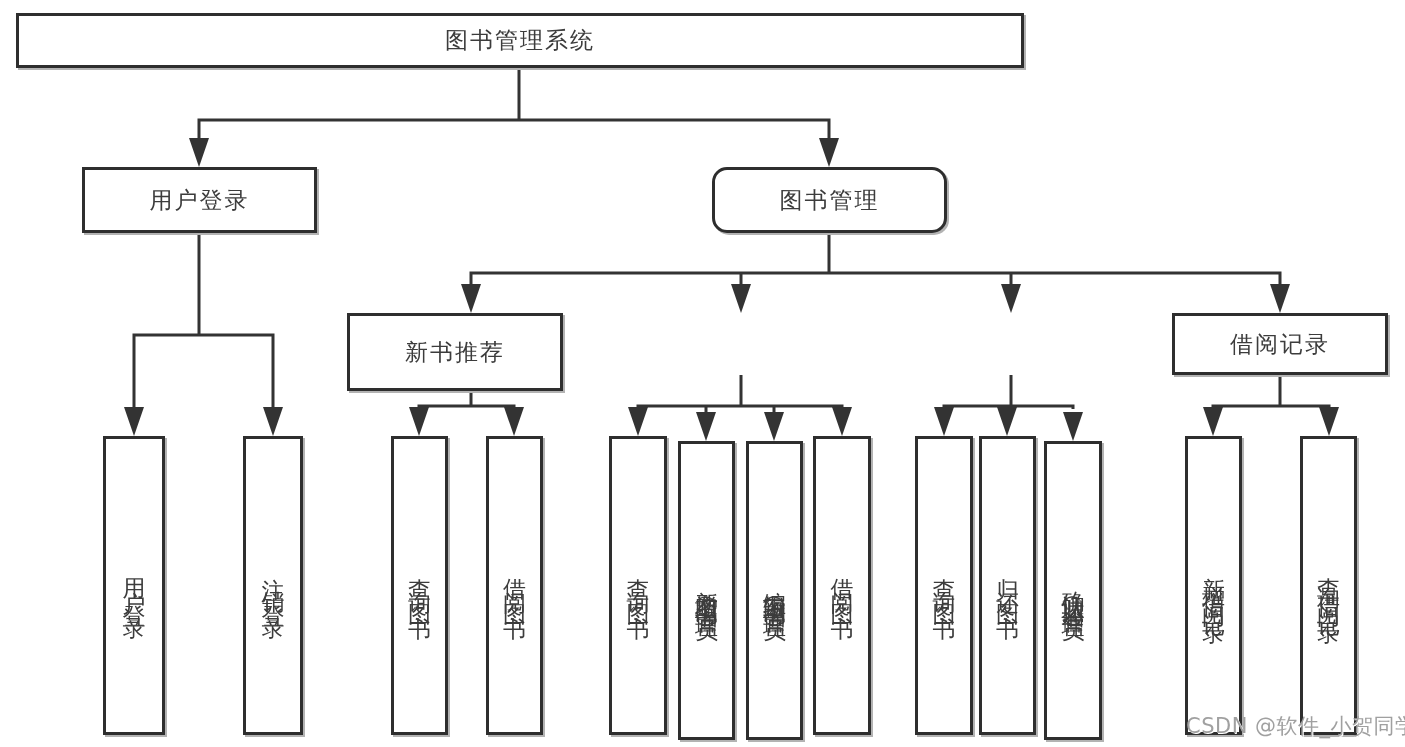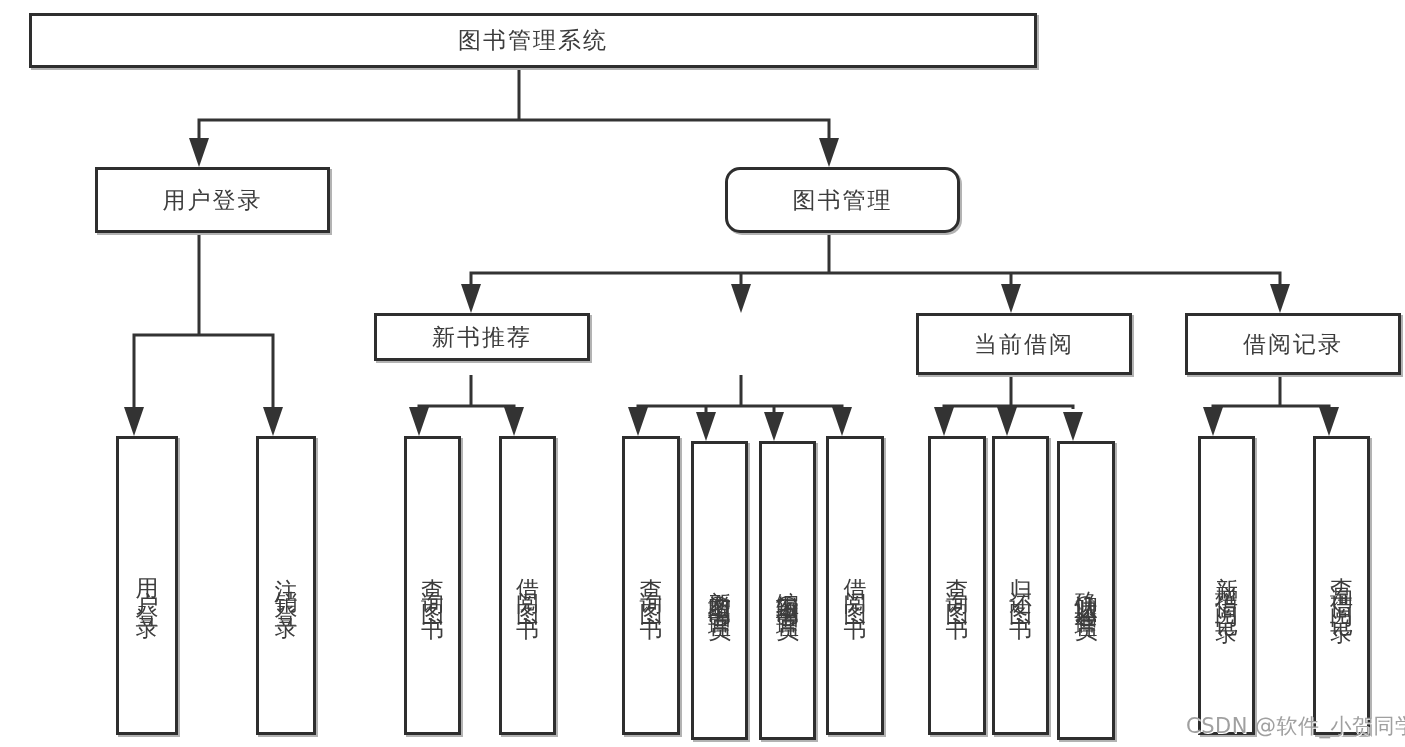--- a/index.html
+++ b/index.html
@@ -15,38 +15,37 @@
   .arrowhead{fill:#333333;stroke:none;}
   .box{
     position:absolute;
     box-sizing:border-box;
     background:#ffffff;
     border:3px solid #2e2e2e;
     box-shadow:2px 2px 0 #b3b3b3;
     display:flex;align-items:center;justify-content:center;
     color:#3c3c3c;
     z-index:1;
-    margin-left:13px;
   }
   .h-label{font-size:23px;letter-spacing:2px;white-space:nowrap;}
   .v-label{
     writing-mode:vertical-rl;
     text-orientation:mixed;
     font-size:23px;
     line-height:1;
     white-space:nowrap;
   }
   .sp4{letter-spacing:13px;}
   .sp6{letter-spacing:9px;}
   .sp9{letter-spacing:4px;}
   
   #n-root       {left:16px;  top:13px;  width:1008px;height:55px;}
   #n-user-login {left:82px;  top:167px; width:235px; height:66px;}
   #n-book-mgmt  {left:712px; top:167px; width:235px; height:66px;border-radius:15px;}
-  #n-new-rec    {left:361px; top:313px; width:216px; height:48px;}
+  #n-new-rec    {left:347px; top:313px; width:216px; height:78px;}
   #n-borrow     {left:633px; top:313px; width:216px; height:62px;}
   #n-current    {left:903px; top:313px; width:216px; height:62px;}
   #n-records    {left:1172px;top:313px; width:216px; height:62px;}
   #n-ul-login   {left:103px; top:436px; width:62px;  height:299px;}
   #n-ul-logout  {left:243px; top:436px; width:60px;  height:299px;}
   #n-nb-query   {left:391px; top:436px; width:57px;  height:299px;}
   #n-nb-borrow  {left:486px; top:436px; width:57px;  height:299px;}
   #n-bb-query   {left:609px; top:436px; width:58px;  height:299px;}
   #n-bb-add     {left:678px; top:441px; width:57px;  height:299px;}
   #n-bb-edit    {left:746px; top:441px; width:57px;  height:299px;}
@@ -116,23 +115,20 @@
   <div class="box" id="n-user-login">
     <span class="h-label">用户登录</span>
   </div>
   <div class="box" id="n-book-mgmt">
     <span class="h-label">图书管理</span>
   </div>
 
   <div class="box" id="n-new-rec">
     <span class="h-label">新书推荐</span>
   </div>
-  <div class="box" id="n-current">
-    <span class="h-label">当前借阅</span>
-  </div>
   <div class="box" id="n-records">
     <span class="h-label">借阅记录</span>
   </div>
 
   <div class="box" id="n-ul-login">
     <span class="v-label sp4">用户登录</span>
   </div>
   <div class="box" id="n-ul-logout">
     <span class="v-label sp4">注销登录</span>
   </div>

